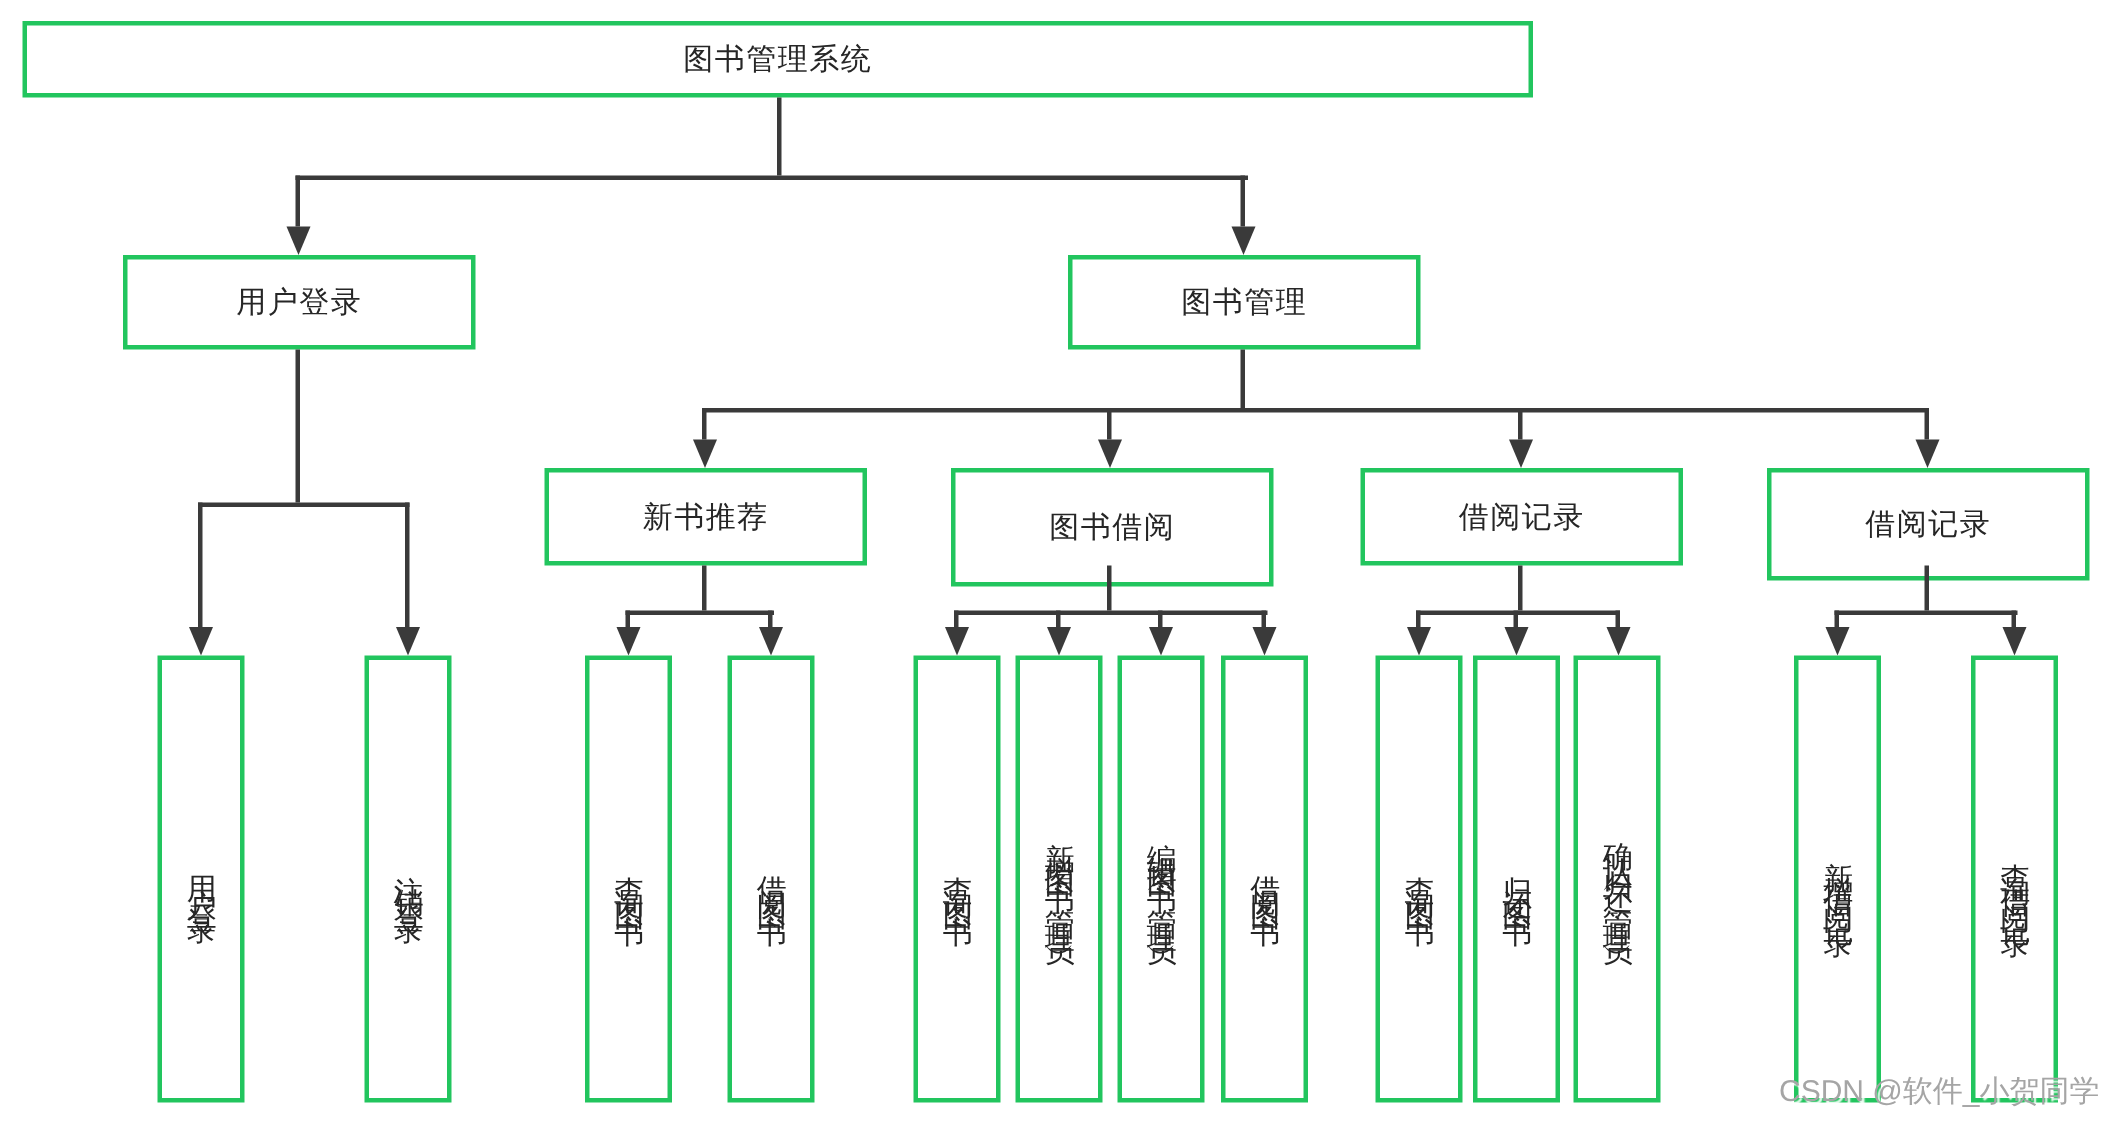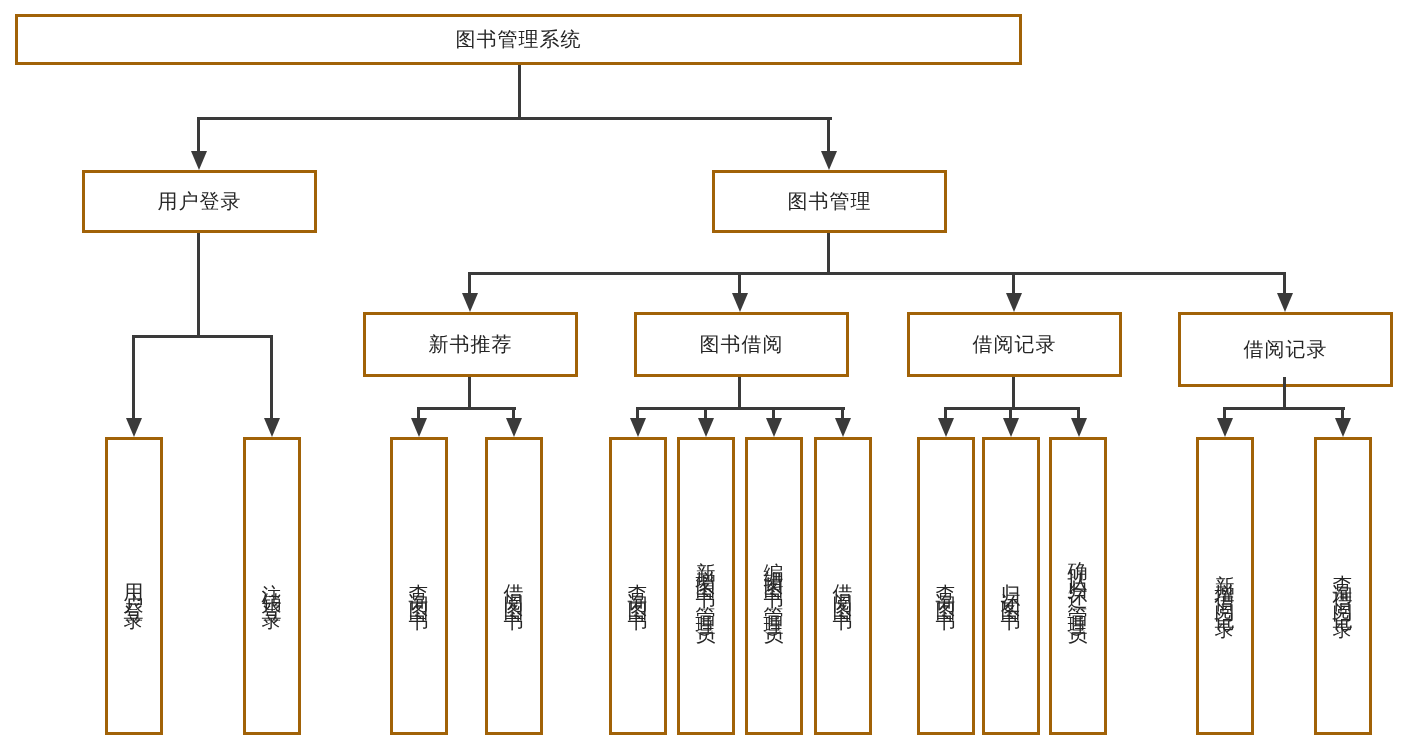--- a/index.html
+++ b/index.html
@@ -2,21 +2,21 @@
 <html><head>
 <meta charset="utf-8">
 <style>
   html,body{margin:0;padding:0;background:#ffffff;}
   .canvas{
     position:relative;width:1405px;height:747px;background:#ffffff;overflow:hidden;
     font-family:"Liberation Sans","DejaVu Sans",sans-serif;color:#262626;
   }
   .node{
     position:absolute;box-sizing:border-box;background:#ffffff;
-    border:3px solid #a16207;display:flex;align-items:center;justify-content:center;
+    border:3px solid #22c55e;display:flex;align-items:center;justify-content:center;
   }
   .node .lbl{font-size:20px;color:#262626;letter-spacing:1px;white-space:nowrap;}
   .col .lbl{
     writing-mode:vertical-rl;text-orientation:mixed;
     letter-spacing:9px;white-space:normal;line-height:1;
   }
   .v{position:absolute;width:3px;background:#3a3a3a;}
   .h{position:absolute;height:3px;background:#3a3a3a;}
   .ah{
     position:absolute;width:0;height:0;
@@ -40,21 +40,21 @@
   <div class="node" style="left:82px;top:170px;width:235px;height:63px">
     <span class="lbl">用户登录</span>
   </div>
   <div class="node" style="left:363px;top:312px;width:215px;height:65px">
     <span class="lbl">新书推荐</span>
   </div>
 
   <div class="node" style="left:712px;top:170px;width:235px;height:63px">
     <span class="lbl">图书管理</span>
   </div>
-  <div class="node" style="left:634px;top:312px;width:215px;height:65px">
+  <div class="node" style="left:634px;top:312px;width:215px;height:79px">
     <span class="lbl">图书借阅</span>
   </div>
   <div class="node" style="left:907px;top:312px;width:215px;height:65px">
     <span class="lbl">借阅记录</span>
   </div>
   <div class="node" style="left:1178px;top:312px;width:215px;height:75px">
     <span class="lbl">借阅记录</span>
   </div>
 
   <div class="node col" style="left:105px;top:437px;width:58px;height:298px">
@@ -149,14 +149,15 @@
   <div class="v" style="left:1077px;top:407px;height:12px"></div>
   <div class="ah" style="left:1071px;top:418px"></div>
 
   <div class="v" style="left:1283px;top:377px;height:30px"></div>
   <div class="h" style="left:1223px;top:407px;width:122px"></div>
   <div class="v" style="left:1223px;top:407px;height:12px"></div>
   <div class="ah" style="left:1217px;top:418px"></div>
   <div class="v" style="left:1341px;top:407px;height:12px"></div>
   <div class="ah" style="left:1335px;top:418px"></div>
 
+  <div class="watermark">CSDN @软件_小贺同学</div>
 
 </div>
 
 </body></html>

